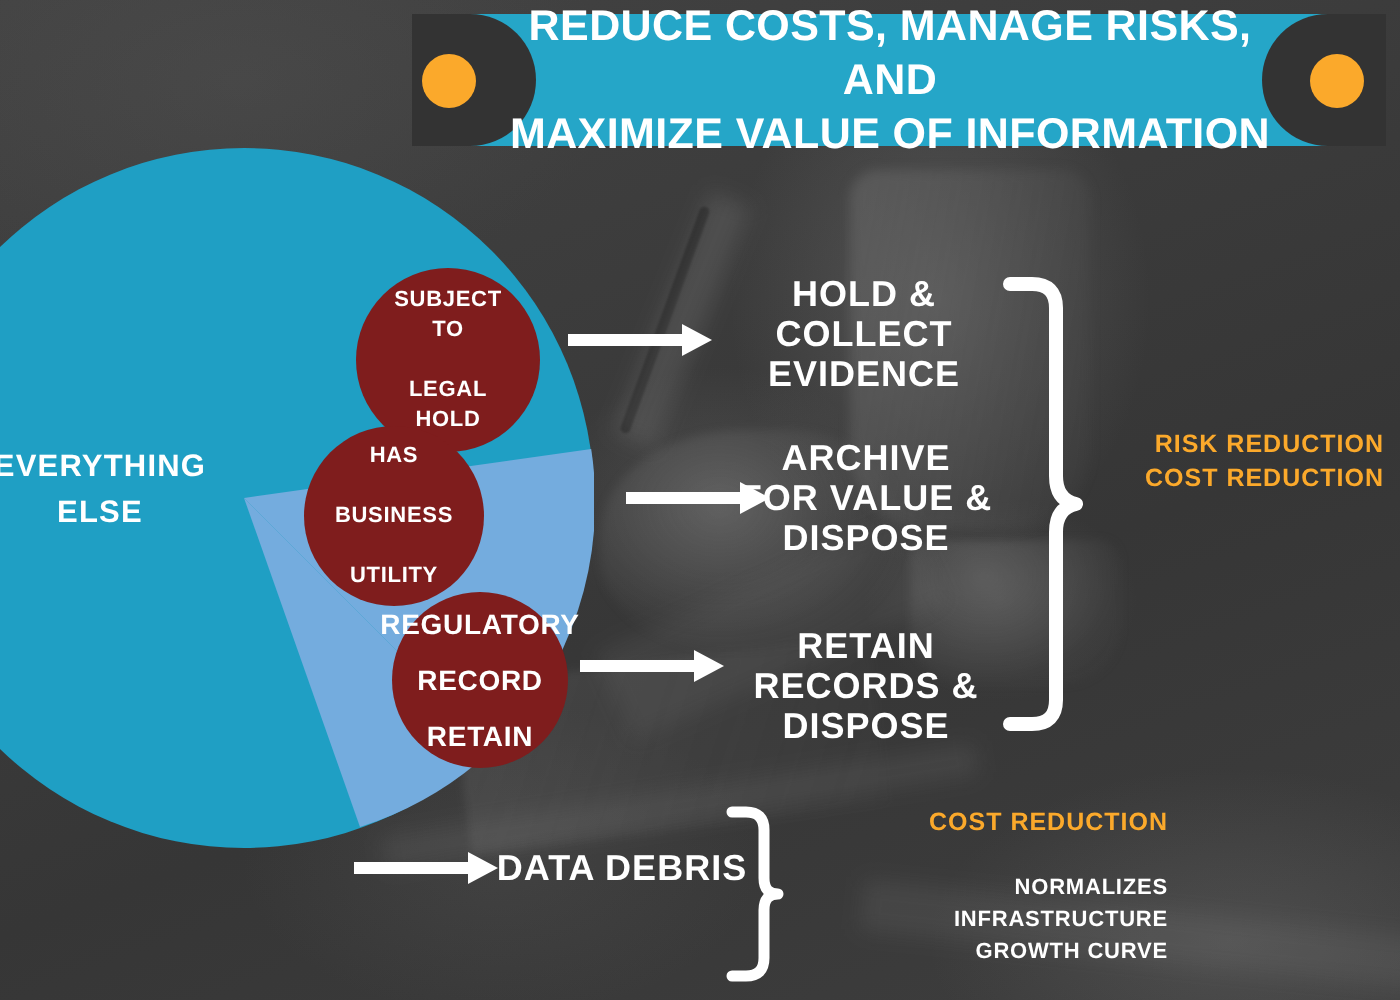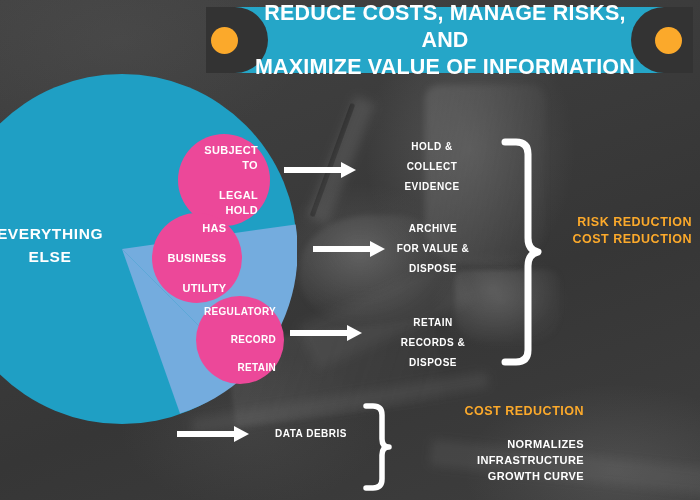--- a/index.html
+++ b/index.html
@@ -72,49 +72,49 @@
   }
   .wedge{position:absolute;inset:0;}
   .everything-else{
     position:absolute;left:-40px;top:222px;width:180px;
     color:#ffffff;font-weight:bold;font-size:15.5px;line-height:23px;
     text-align:center;letter-spacing:.6px;
   }
 
   
   .bubble{
-    position:absolute;border-radius:50%;background:#ec4899;
-    display:flex;align-items:center;justify-content:center;text-align:right;
+    position:absolute;border-radius:50%;background:#7f1d1d;
+    display:flex;align-items:center;justify-content:center;text-align:center;
     color:#ffffff;font-weight:bold;letter-spacing:.35px;
   }
   .bubble span{display:block;padding:0 6px;}
   .b-legal{left:178px;top:134px;width:92px;height:92px;font-size:11px;line-height:15px;}
   .b-business{left:152px;top:213px;width:90px;height:90px;font-size:11px;line-height:15px;}
-  .b-regulatory{left:196px;top:296px;width:88px;height:88px;font-size:10px;line-height:14px;}
+  .b-regulatory{left:196px;top:296px;width:88px;height:88px;font-size:14px;line-height:14px;}
 
   
   .arrow{position:absolute;height:11px;}
   .arrow .shaft{position:absolute;left:0;top:3px;height:6px;background:#ffffff;}
   .arrow .head{
     position:absolute;top:0;width:0;height:0;
     border-top:8px solid transparent;border-bottom:8px solid transparent;
     border-left:15px solid #ffffff;margin-top:-2.5px;
   }
   .a1{left:284px;top:164px;width:72px;}
   .a1 .shaft{width:57px;} .a1 .head{left:57px;}
   .a2{left:313px;top:243px;width:72px;}
   .a2 .shaft{width:57px;} .a2 .head{left:57px;}
   .a3{left:290px;top:327px;width:72px;}
   .a3 .shaft{width:57px;} .a3 .head{left:57px;}
   .a4{left:177px;top:428px;width:72px;}
   .a4 .shaft{width:57px;} .a4 .head{left:57px;}
 
   
   .outcome{
-    position:absolute;color:#ffffff;font-weight:bold;font-size:10px;line-height:20px;
+    position:absolute;color:#ffffff;font-weight:bold;font-size:18px;line-height:20px;
     text-align:center;letter-spacing:.5px;
   }
   .o1{left:367px;top:137px;width:130px;}
   .o2{left:367px;top:219px;width:132px;}
   .o3{left:367px;top:313px;width:132px;}
   .o4{left:245px;top:424px;width:132px;}
 
   
   .brace{position:absolute;}
   

